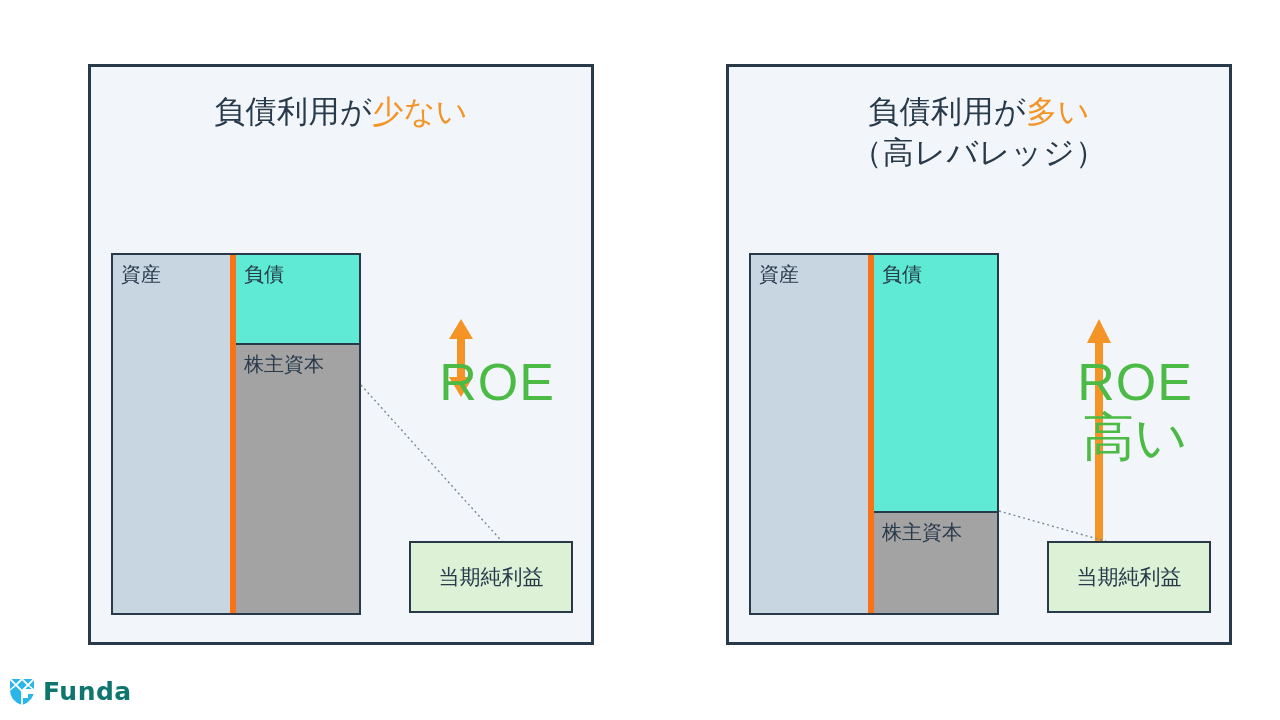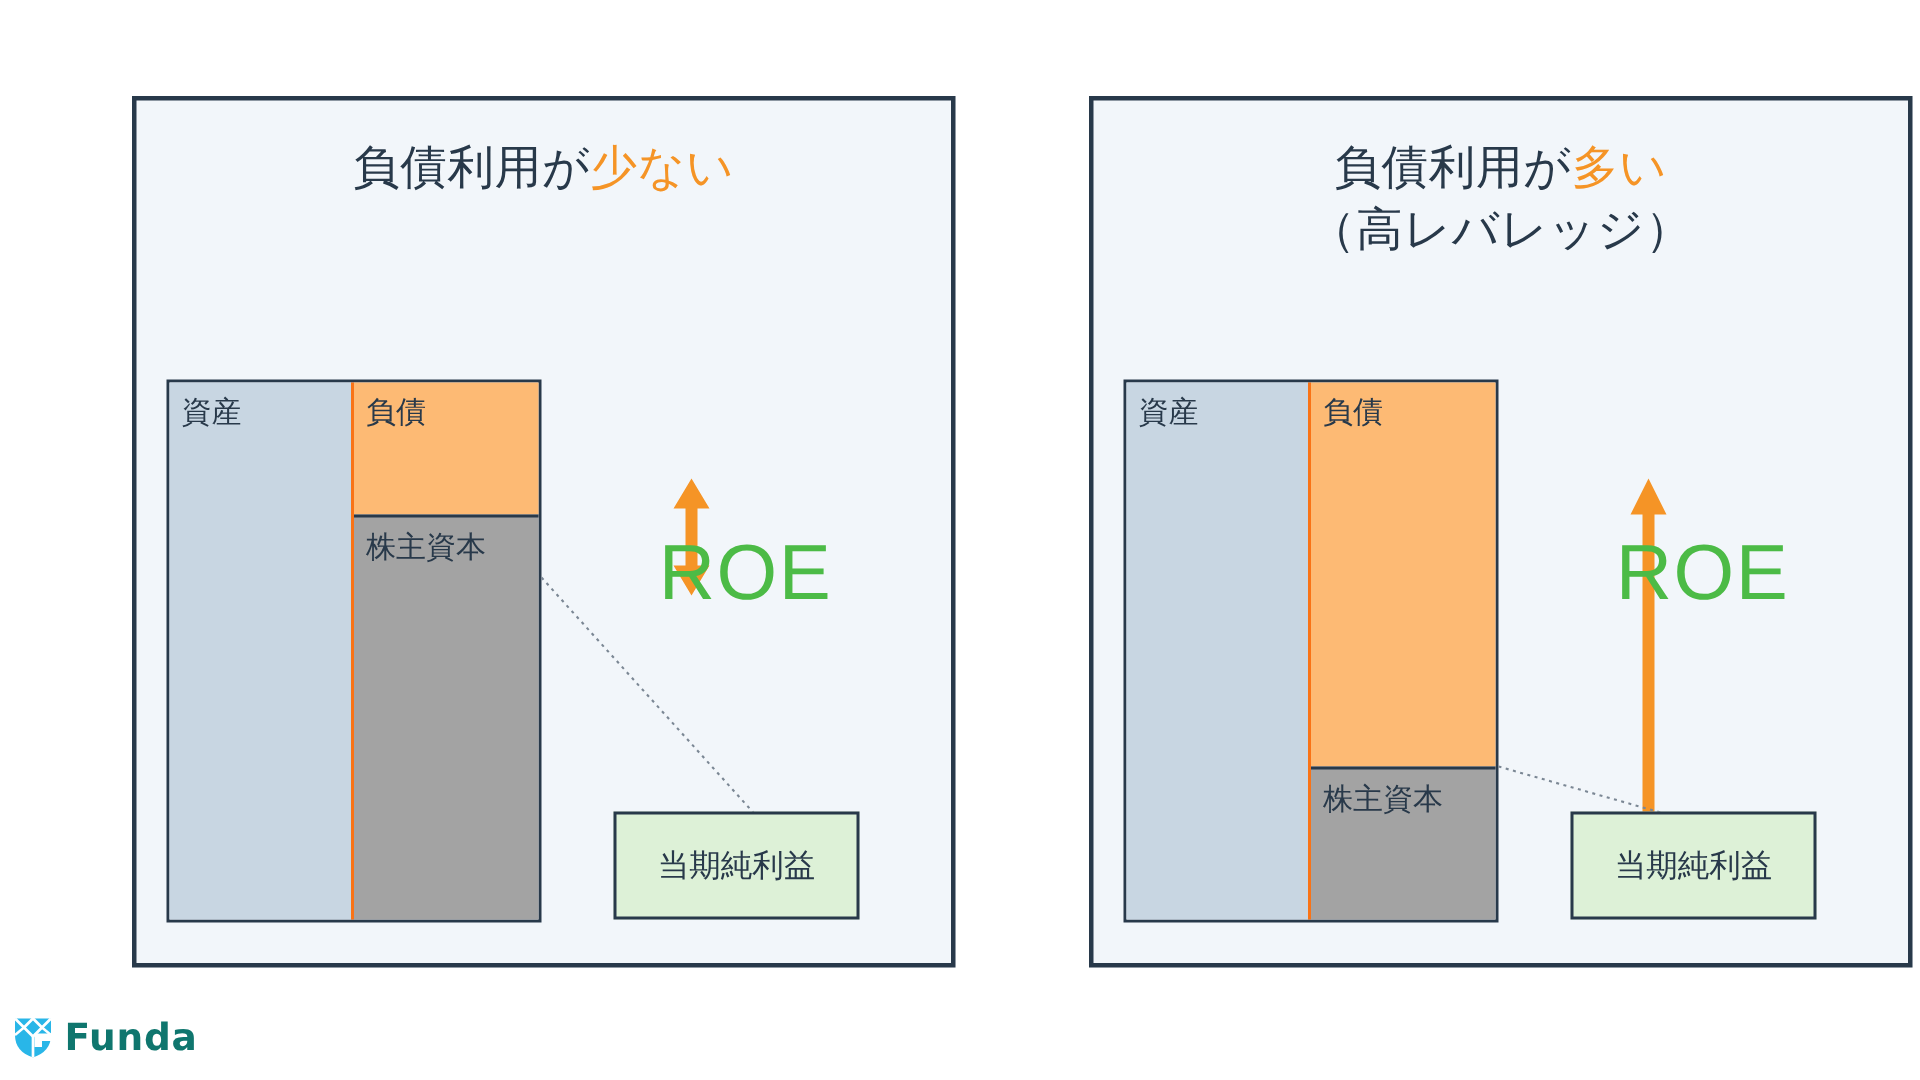--- a/index.html
+++ b/index.html
@@ -12,21 +12,21 @@
     position:relative;
   }
   #stage{position:absolute;left:0;top:0;width:1280px;height:720px;}
 
   
   .panel{
     position:absolute;
     box-sizing:border-box;
     background:#f2f6fa;
     border:3px solid #28394a;
-    top:64px;height:581px;width:549px;
+    top:64px;height:581px;width:506px;
   }
   #panel-low{left:88px;}
   #panel-high{left:726px;}
 
   .panel-title{
     position:absolute;
     left:0;right:0;top:24px;
     text-align:center;
     color:#28394a;
     font-size:31px;
@@ -41,33 +41,33 @@
   .bs{
     position:absolute;
     box-sizing:border-box;
     border:2px solid #28394a;
     display:flex;
   }
   #bs-low {left:20px;  top:186px; width:250px; height:362px;}
   #bs-high{left:20px;  top:186px; width:250px; height:362px;}
 
   .bs-col{box-sizing:border-box;display:flex;flex-direction:column;}
-  .col-assets{width:50%;border-right:2px solid #f97316;}
+  .col-assets{width:50%;border-right:6px solid #f97316;}
   .col-right {width:50%;}
 
   .cell{
     box-sizing:border-box;
     position:relative;
     font-size:20px;
     color:#28394a;
     padding:6px 0 0 8px;
     white-space:nowrap;
   }
   .c-assets  {background:#c8d6e2;height:100%;}
-  .c-liab    {background:#fdba74;}
+  .c-liab    {background:#5eead4;}
   .c-equity  {background:#a3a3a3;border-top:2px solid #28394a;}
 
   
   #bs-low  .c-liab  {height:24.5%;}
   #bs-low  .c-equity{height:75.5%;}
   
   #bs-high .c-liab  {height:71.5%;}
   #bs-high .c-equity{height:28.5%;}
 
   
@@ -178,20 +178,21 @@
     </div>
 
     <svg class="arrow" style="left:352px;top:250px;" width="36" height="256" viewBox="0 0 36 256">
       <g fill="#f59426">
         <polygon points="18,2 30,26 22,26 22,230 30,230 18,254 6,230 14,230 14,26 6,26"></polygon>
       </g>
     </svg>
 
     <div class="roe" style="left:306px;top:288px;width:200px;">
       <span class="roe-word">ROE</span>
+      <span class="roe-level">高い</span>
     </div>
 
     <svg class="leader" style="left:268px;top:442px;" width="160" height="48" viewBox="0 0 160 48">
       <line x1="2" y1="2" x2="150" y2="44" stroke="#7b8794" stroke-width="1.4" stroke-dasharray="2,3"></line>
     </svg>
 
     <div class="profit-label" style="left:322px;top:496px;width:180px;">稼得利益</div>
     <div class="profit-box" style="left:318px;top:474px;width:164px;height:72px;">当期純利益</div>
   </div>
 

